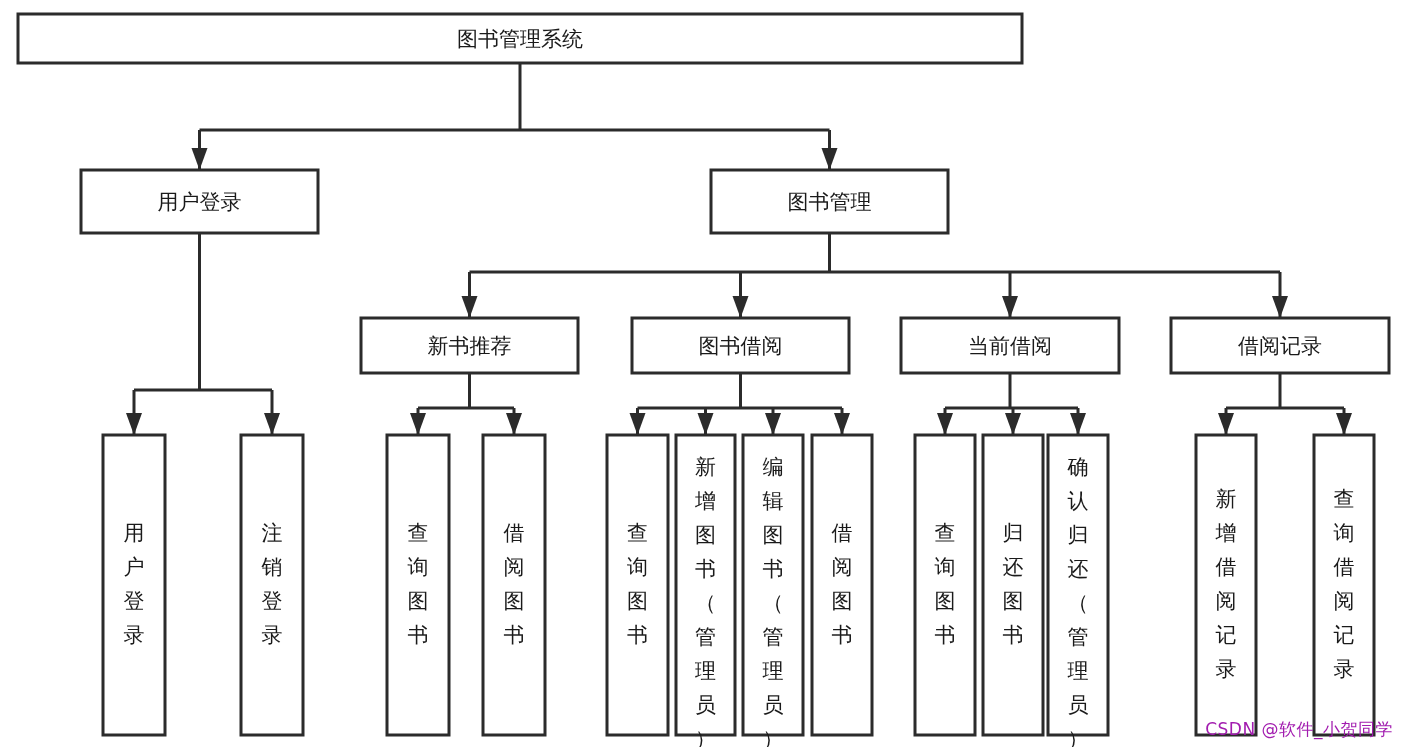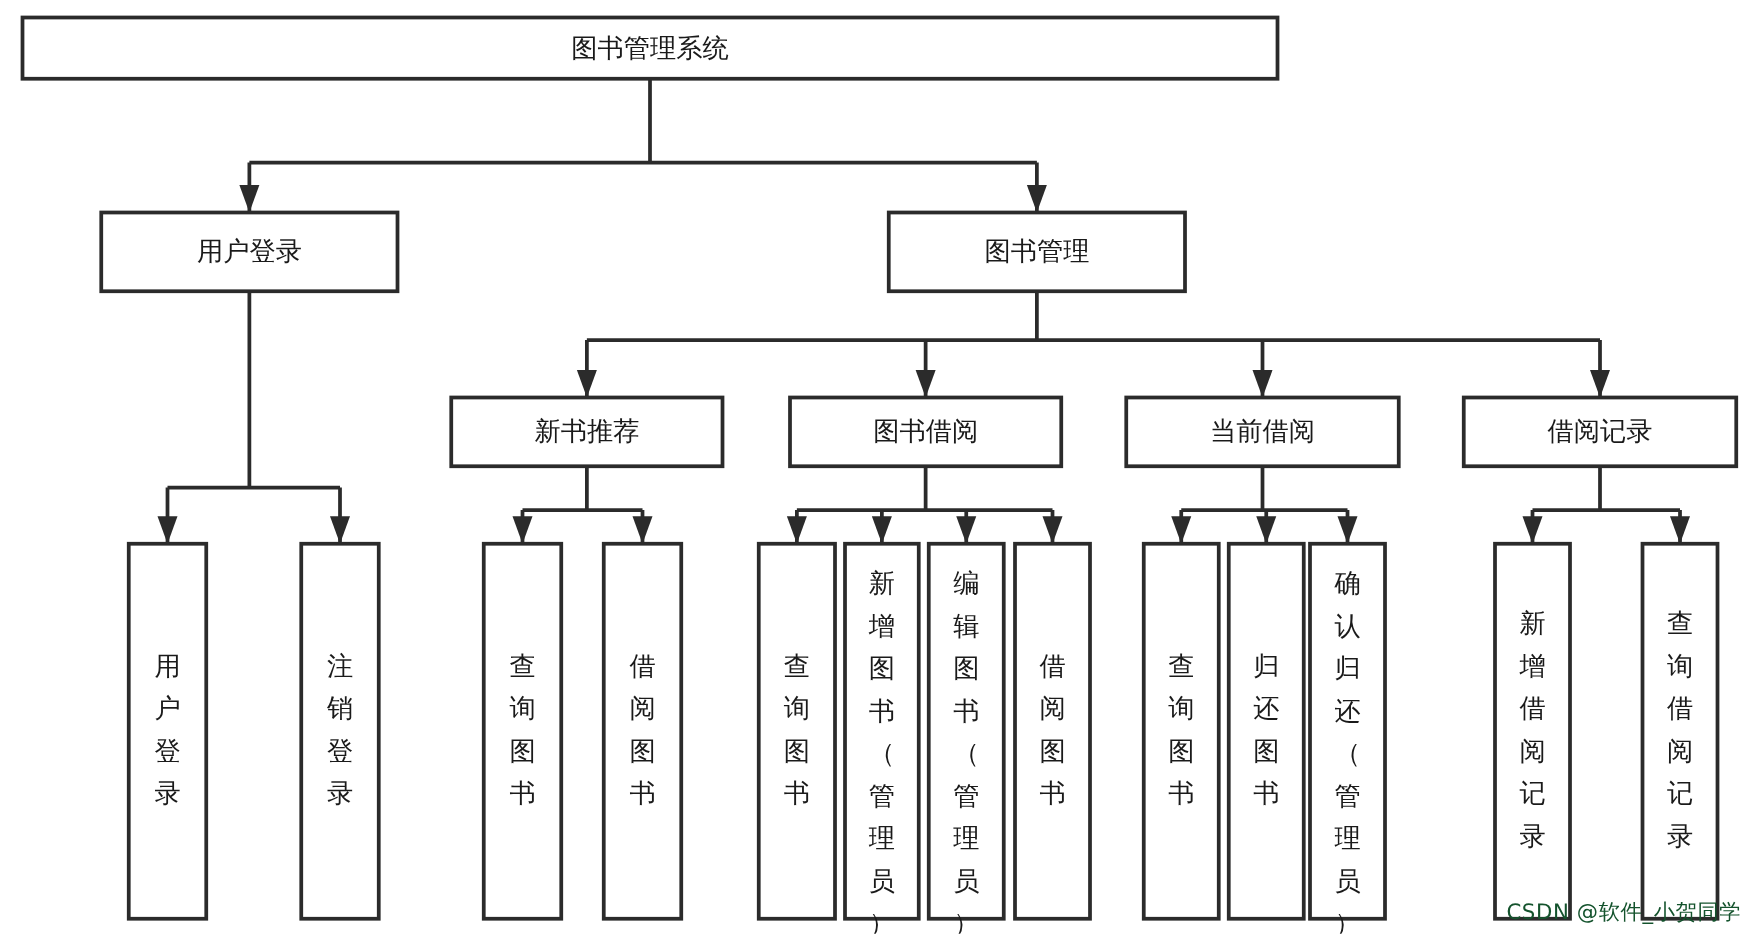--- a/index.html
+++ b/index.html
@@ -58,21 +58,21 @@
     font-size: 21px;
     text-anchor: middle;
     white-space: pre;
   }
   .watermark {
     position: absolute;
     right: 12px;
     bottom: 6px;
     font-family: "DejaVu Sans", "Liberation Sans", sans-serif;
     font-size: 17px;
-    color: #14532d;
+    color: #a21caf;
     letter-spacing: 0.5px;
     user-select: none;
     pointer-events: none;
     margin-left: 32px;
   }
 </style>
 </head>
 <body>
 
 <div id="diagram-root">

